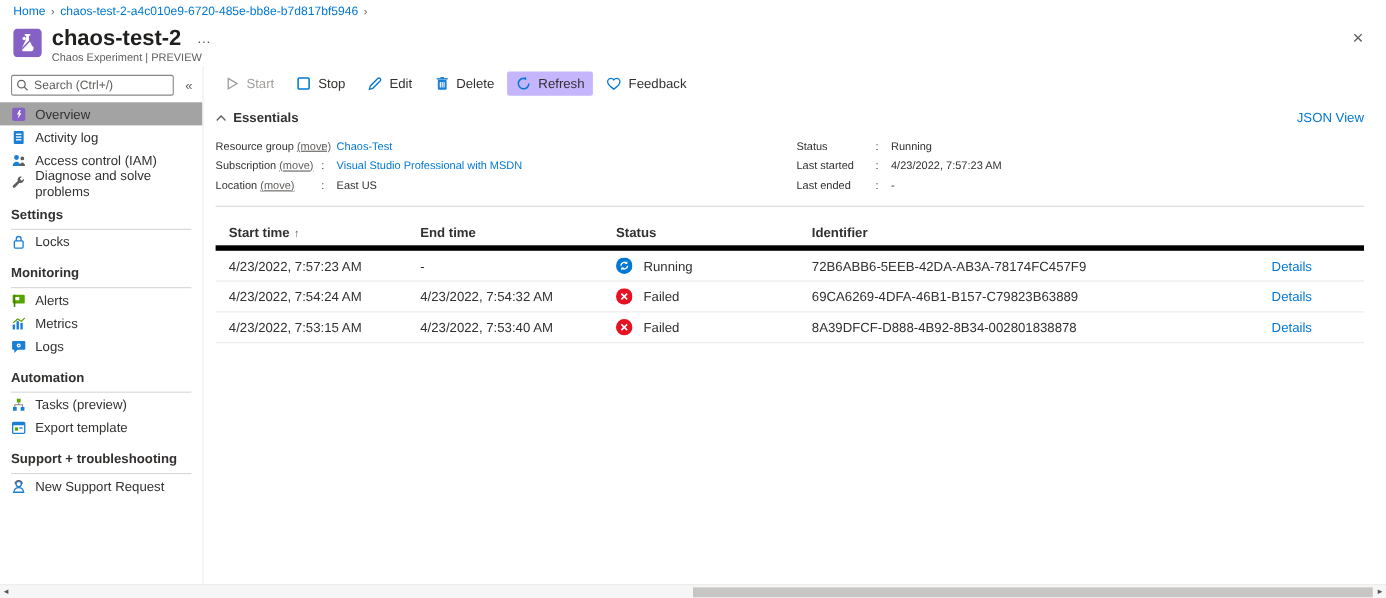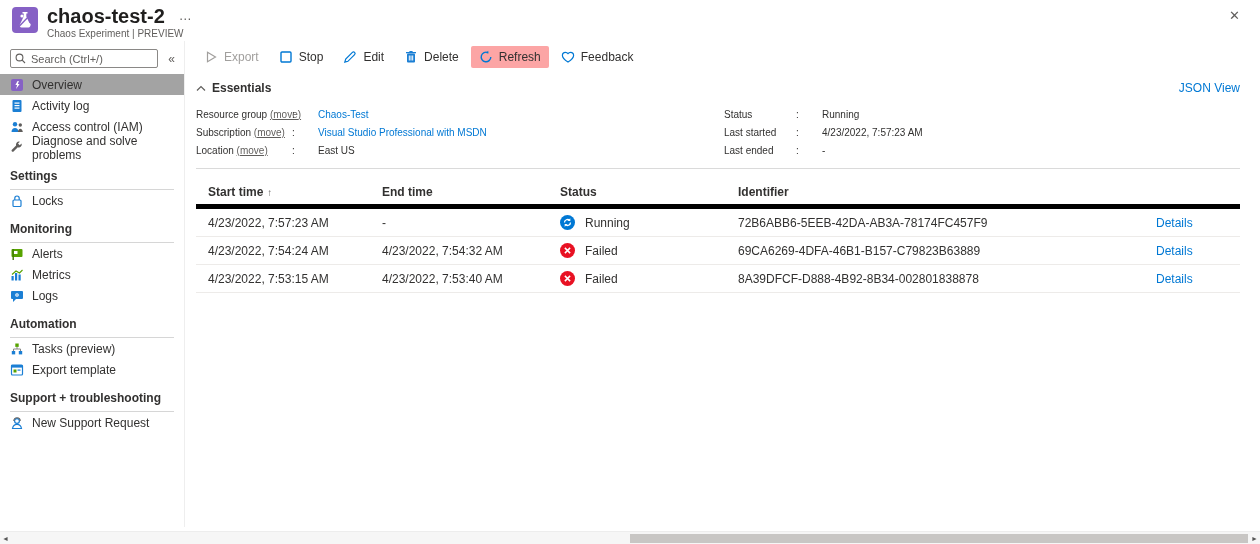--- a/index.html
+++ b/index.html
@@ -37,36 +37,36 @@
   .nav-item.selected { background:#a3a3a3; }
   .nav-icon { width:14px; height:14px; display:inline-flex; flex-shrink:0; }
   .nav-section { margin:9px 10px 0 10px; padding:2px 0 6px 0; border-bottom:1px solid #d6d6d6; font-weight:700; font-size:12px; color:#323130; }
   .nav-group { margin-bottom:2px; }
 
   
   .main { flex:1; padding:0 20px 0 11px; overflow:hidden; }
   .toolbar { display:flex; align-items:center; gap:4px; height:30px; margin-top:1px; }
   .tb-btn { display:flex; align-items:center; gap:6px; padding:4px 8px; font-size:12px; color:#323130; cursor:pointer; border-radius:2px; }
   .tb-btn.disabled { color:#a19f9d; cursor:default; }
-  .tb-btn.active { background:#fca5a5; }
+  .tb-btn.active { background:#c4b5fd; }
   .tb-icon { width:14px; height:14px; display:inline-flex; }
 
   
   .ess-header { display:flex; justify-content:space-between; align-items:center; margin-top:9px; }
   .ess-toggle { display:flex; align-items:center; gap:6px; font-weight:700; font-size:12px; cursor:pointer; }
   .json-view { color:#0078d4; font-size:12px; }
   .essentials { display:flex; margin-top:10px; }
   .ess-col-left { width:528px; flex-shrink:0; }
   .ess-col-right { flex:1; }
   .ess-row { display:flex; height:18px; align-items:center; font-size:10px; }
   .ess-label { width:96px; flex-shrink:0; color:#323130; white-space:nowrap; }
   .ess-label-r { width:72px; flex-shrink:0; }
   .move-link { color:#605e5c; text-decoration:underline; }
   .ess-colon { width:14px; text-align:left; color:#323130; }
-  .ess-value { color:#323130;margin-left:12px; }
+  .ess-value { color:#323130; }
   a.ess-value { color:#0078d4; }
   .ess-divider { border-bottom:1px solid #dadada; margin-top:9px; }
 
   
   .history-title { font-weight:700; font-size:12.5px; margin-top:12px; }
   .grid { margin-top:10px; }
   .grid-row { display:grid; grid-template-columns:174px 178px 178px 418px 1fr; align-items:center; padding-left:12px; }
   .grid-head { height:30px; font-weight:700; border-bottom:5px solid #000000; }
   .grid-body-row { height:28px; border-bottom:1px solid #edebe9; }
   .status-cell { display:flex; align-items:center; gap:10px; }
@@ -79,20 +79,23 @@
   .sb-arrow { position:absolute; top:1px; font-size:7px; color:#555; line-height:11px; cursor:pointer; }
   .sb-arrow.left { left:2px; }
   .sb-arrow.right { right:2px; }
   .sb-thumb { position:absolute; left:630px; width:618px; top:2px; height:9px; background:#c8c6c4; cursor:pointer; }
 </style>
 </head>
 <body>
 
 <div class="app">
 
+  <div class="breadcrumb">
+    <a>Home</a><span class="bc-sep">›</span><a>chaos-test-2-a4c010e9-6720-485e-bb8e-b7d817bf5946</a><span class="bc-sep">›</span>
+  </div>
 
   <div class="page-header">
     <div class="chaos-icon">
       <svg viewBox="0 0 26 26" width="26" height="26">
           <rect x="0" y="0" width="26" height="26" rx="4" fill="#8661c5"></rect>
           <path d="M10.5 5h5v1.5l-1.2.01.01 3.1 3.9 8.2c.55 1.2-.3 2.7-1.7 2.7H9.5c-1.4 0-2.25-1.5-1.7-2.7l3.9-8.2.01-3.1-1.21-.01z" fill="#fff"></path>
           <path d="M19.5 6.5L7 19.5" stroke="#8661c5" stroke-width="1.4"></path>
           <circle cx="10" cy="9" r="1.6" fill="#fff"></circle>
           <circle cx="17" cy="17.5" r="1.6" fill="#fff"></circle>
         </svg>
@@ -254,21 +257,21 @@
 
     <div class="main">
 
       <div class="toolbar">
         <div class="tb-btn disabled">
           <span class="tb-icon">
               <svg viewBox="0 0 14 14">
                 <path d="M3.5 2.2l8 4.8-8 4.8z" fill="none" stroke="#a19f9d" stroke-width="1.2"></path>
               </svg>
             </span>
-          <span>Export</span>
+          <span>Start</span>
         </div>
         <div class="tb-btn">
           <span class="tb-icon">
               <svg viewBox="0 0 14 14">
                 <rect x="2" y="2" width="10" height="10" rx="1" fill="none" stroke="#0078d4" stroke-width="1.4"></rect>
               </svg>
             </span>
           <span>Stop</span>
         </div>
         <div class="tb-btn">

